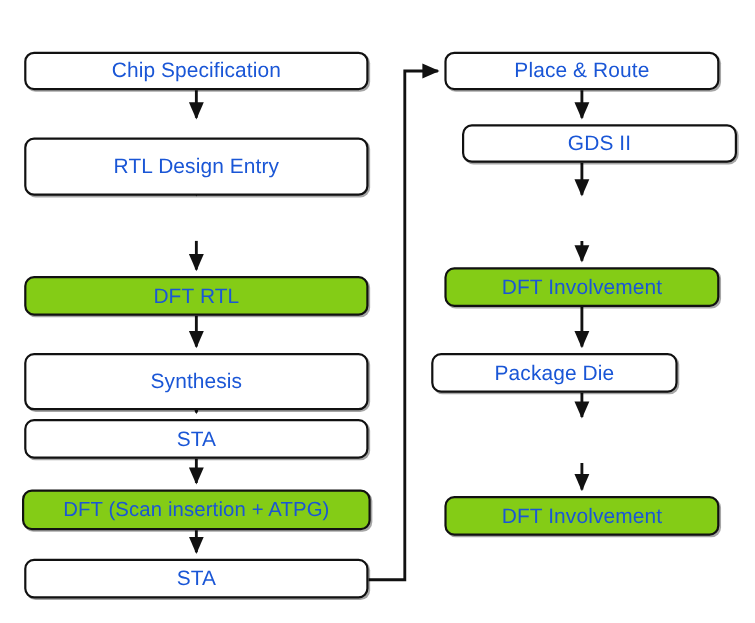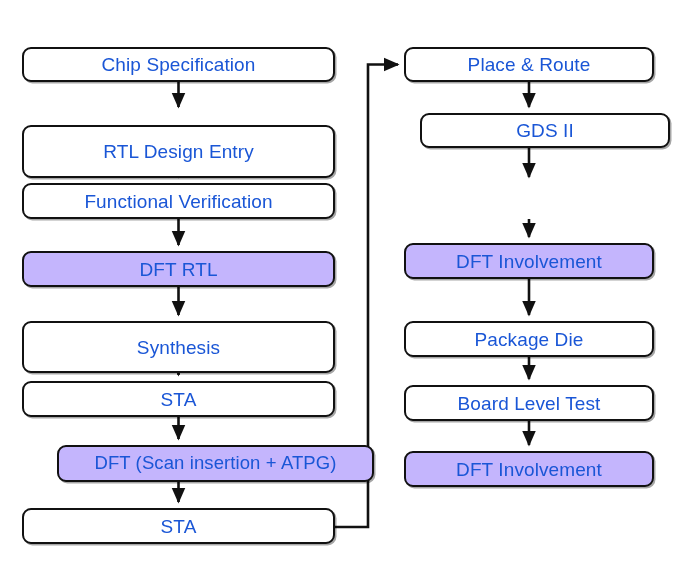--- a/index.html
+++ b/index.html
@@ -22,21 +22,21 @@
     box-sizing: border-box;
     border: 2.5px solid #111111;
     border-radius: 9px;
     background: #ffffff;
     display: flex;
     align-items: center;
     justify-content: center;
     box-shadow: 1.5px 1.5px 0 rgba(0,0,0,0.35);
   }
   .node.highlight {
-    background: #c4b5fd;
+    background: #84cc16;
   }
   .node .label {
     color: #1a56d6;
     font-size: 19px;
     font-family: "Liberation Sans", sans-serif;
     letter-spacing: 0.1px;
     white-space: nowrap;
     line-height: 1;
   }
   .node.wide .label {
@@ -82,62 +82,56 @@
   </svg>
 
   <div class="node" style="left:22px; top:47px; width:313px; height:35px;">
     <span class="label">Chip Specification</span>
   </div>
 
   <div class="node" style="left:22px; top:113px; width:313px; height:53px;margin-top:12px;">
     <span class="label">RTL Design Entry</span>
   </div>
 
-  <div class="node" style="left:22px; top:183px; width:313px; height:36px;">
-    <span class="label">Functional Verification</span>
-  </div>
 
   <div class="node highlight" style="left:22px; top:251px; width:313px; height:36px;">
     <span class="label">DFT RTL</span>
   </div>
 
   <div class="node" style="left:22px; top:321px; width:313px; height:52px;">
     <span class="label">Synthesis</span>
   </div>
 
   <div class="node" style="left:22px; top:381px; width:313px; height:36px;">
     <span class="label">STA</span>
   </div>
 
-  <div class="node highlight wide" style="left:20px; top:445px; width:317px; height:37px;margin-left:37px;">
+  <div class="node highlight wide" style="left:20px; top:445px; width:317px; height:37px;">
     <span class="label">DFT (Scan insertion + ATPG)</span>
   </div>
 
   <div class="node" style="left:22px; top:508px; width:313px; height:36px;">
     <span class="label">STA</span>
   </div>
 
   <div class="node" style="left:404px; top:47px; width:250px; height:35px;">
     <span class="label">Place &amp; Route</span>
   </div>
 
   <div class="node" style="left:404px; top:113px; width:250px; height:35px;margin-left:16px;">
     <span class="label">GDS II</span>
   </div>
 
 
   <div class="node highlight" style="left:404px; top:243px; width:250px; height:36px;">
     <span class="label">DFT Involvement</span>
   </div>
 
-  <div class="node" style="left:404px; top:321px; width:250px; height:36px;">
+  <div class="node" style="left:392px; top:321px; width:224px; height:36px;">
     <span class="label">Package Die</span>
   </div>
 
-  <div class="node" style="left:404px; top:385px; width:250px; height:36px;">
-    <span class="label">Board Level Test</span>
-  </div>
 
   <div class="node highlight" style="left:404px; top:451px; width:250px; height:36px;">
     <span class="label">DFT Involvement</span>
   </div>
 
 </div>
 
 </body></html>

